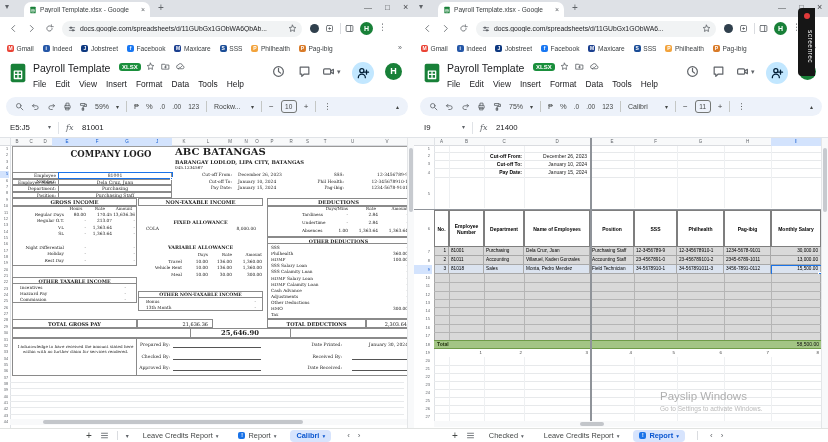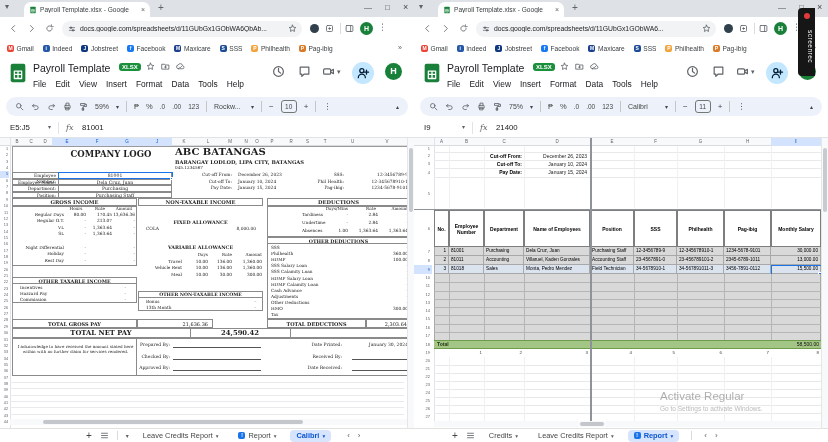--- a/index.html
+++ b/index.html
@@ -444,23 +444,22 @@
         <div class="abs" style="left: 360px; top: 161.9px; width: 48px; font-family: &quot;DejaVu Serif&quot;, serif; color: rgb(31, 31, 31); font-size: 4.3px; text-align: right;">-</div>
         <div class="abs" style="left: 271px; top: 168px; font-family: &quot;DejaVu Serif&quot;, serif; color: rgb(31, 31, 31); font-size: 4.3px;">HMO</div>
         <div class="abs" style="left: 360px; top: 168px; width: 48px; font-family: &quot;DejaVu Serif&quot;, serif; color: rgb(31, 31, 31); font-size: 4.3px; text-align: right;">300.00</div>
         <div class="abs" style="left: 271px; top: 174.1px; font-family: &quot;DejaVu Serif&quot;, serif; color: rgb(31, 31, 31); font-size: 4.3px;">Tax</div>
         <div class="abs" style="left: 360px; top: 174.1px; width: 48px; font-family: &quot;DejaVu Serif&quot;, serif; color: rgb(31, 31, 31); font-size: 4.3px; text-align: right;"></div>
         <div class="abs" style="left: 12px; top: 181px; width: 125px; height: 8.5px; border: 1px solid rgb(138, 138, 138); font-family: &quot;DejaVu Serif&quot;, serif; color: rgb(31, 31, 31); font-size: 5px; font-weight: bold; text-align: center; line-height: 8px;">TOTAL GROSS PAY</div>
         <div class="abs" style="left: 137px; top: 181px; width: 76px; height: 8.5px; border: 1px solid rgb(138, 138, 138); font-family: &quot;DejaVu Serif&quot;, serif; color: rgb(31, 31, 31); font-size: 5px; text-align: right; padding-right: 4px; line-height: 8px;">21,636.36</div>
         <div class="abs" style="left: 267px; top: 181px; width: 99px; height: 8.5px; border: 1px solid rgb(138, 138, 138); font-family: &quot;DejaVu Serif&quot;, serif; color: rgb(31, 31, 31); font-size: 5px; font-weight: bold; text-align: center; line-height: 8px;">TOTAL DEDUCTIONS</div>
         <div class="abs" style="left: 366px; top: 181px; width: 44px; height: 8.5px; border: 1px solid rgb(138, 138, 138); font-family: &quot;DejaVu Serif&quot;, serif; color: rgb(31, 31, 31); font-size: 5px; text-align: right; padding-right: 2px; line-height: 8px;">2,303.64</div>
         <div class="abs" style="left: 12px; top: 189.5px; width: 398px; height: 10.5px; border: 1px solid rgb(138, 138, 138);"></div>
-        <div class="abs" style="left: 12px; top: 189.5px; width: 178px; height: 10.5px; font-family: &quot;DejaVu Serif&quot;, serif; color: rgb(31, 31, 31); font-size: 6.8px; font-weight: bold; text-align: center; line-height: 10px;">TOTAL NET PAY</div>
         <div class="abs" style="left: 190px; top: 189.5px; width: 1px; height: 10.5px; background: rgb(138, 138, 138);"></div>
-        <div class="abs" style="left: 190px; top: 189.5px; width: 100px; height: 10.5px; font-family: &quot;DejaVu Serif&quot;, serif; color: rgb(31, 31, 31); font-size: 6.8px; font-weight: bold; text-align: center; line-height: 10px;">24,590.42</div>
+        <div class="abs" style="left: 190px; top: 189.5px; width: 100px; height: 10.5px; font-family: &quot;DejaVu Serif&quot;, serif; color: rgb(31, 31, 31); font-size: 6.8px; font-weight: bold; text-align: center; line-height: 10px;">25,646.90</div>
         <div class="abs" style="left: 290px; top: 189.5px; width: 1px; height: 10.5px; background: rgb(138, 138, 138);"></div>
         <div class="abs" style="left: 12px; top: 200px; width: 398px; height: 38px; border: 1px solid rgb(138, 138, 138);"></div>
         <div class="abs" style="left: 12px; top: 200px; width: 125px; height: 38px; border: 1px solid rgb(138, 138, 138);">
           <div class="abs" style="left: 3px; top: 5px; width: 119px; font-family: &quot;DejaVu Serif&quot;, serif; color: rgb(31, 31, 31); font-size: 4.1px; line-height: 5.2px; text-align: center;">I acknowledge to have received the amount stated here within with no further claim for services rendered.</div>
         </div>
         <div class="abs" style="left: 110px; top: 204px; width: 60px; font-family: &quot;DejaVu Serif&quot;, serif; color: rgb(31, 31, 31); font-size: 4.5px; text-align: right;">Prepared By:</div>
         <div class="abs" style="left: 173px; top: 209px; width: 88px; border-bottom: 1px solid rgb(85, 85, 85);"></div>
         <div class="abs" style="left: 110px; top: 215.6px; width: 60px; font-family: &quot;DejaVu Serif&quot;, serif; color: rgb(31, 31, 31); font-size: 4.5px; text-align: right;">Checked By:</div>
         <div class="abs" style="left: 173px; top: 220.6px; width: 88px; border-bottom: 1px solid rgb(85, 85, 85);"></div>
         <div class="abs" style="left: 110px; top: 227.2px; width: 60px; font-family: &quot;DejaVu Serif&quot;, serif; color: rgb(31, 31, 31); font-size: 4.5px; text-align: right;">Approved By:</div>
@@ -872,36 +871,36 @@
         <div class="abs" style="left: 35px; top: 211px; width: 33px; height: 8px; font-size: 4.4px; text-align: right; line-height: 8px; color: rgb(68, 68, 68);">1</div>
         <div class="abs" style="left: 70px; top: 211px; width: 38px; height: 8px; font-size: 4.4px; text-align: right; line-height: 8px; color: rgb(68, 68, 68);">2</div>
         <div class="abs" style="left: 110px; top: 211px; width: 64px; height: 8px; font-size: 4.4px; text-align: right; line-height: 8px; color: rgb(68, 68, 68);">3</div>
         <div class="abs" style="left: 176px; top: 211px; width: 42px; height: 8px; font-size: 4.4px; text-align: right; line-height: 8px; color: rgb(68, 68, 68);">4</div>
         <div class="abs" style="left: 220px; top: 211px; width: 41px; height: 8px; font-size: 4.4px; text-align: right; line-height: 8px; color: rgb(68, 68, 68);">5</div>
         <div class="abs" style="left: 263px; top: 211px; width: 45px; height: 8px; font-size: 4.4px; text-align: right; line-height: 8px; color: rgb(68, 68, 68);">6</div>
         <div class="abs" style="left: 310px; top: 211px; width: 45px; height: 8px; font-size: 4.4px; text-align: right; line-height: 8px; color: rgb(68, 68, 68);">7</div>
         <div class="abs" style="left: 357px; top: 211px; width: 48px; height: 8px; font-size: 4.4px; text-align: right; line-height: 8px; color: rgb(68, 68, 68);">8</div>
         <div class="abs" style="left: 176px; top: 0px; width: 1.5px; height: 283px; background: rgb(143, 147, 153);"></div>
         <div class="abs" style="left: 0px; top: 70.5px; width: 407px; height: 1.5px; background: rgb(143, 147, 153);"></div>
-        <div class="abs" style="left: 246px; top: 252px; width: 140px; font-size: 11.5px; color: rgba(128, 128, 128, 0.62);">Activate Regular</div>
+        <div class="abs" style="left: 246px; top: 252px; width: 140px; font-size: 11.5px; color: rgba(128, 128, 128, 0.62);">Payslip Windows</div>
         <div class="abs" style="left: 246px; top: 267px; width: 150px; font-size: 6.5px; color: rgba(128, 128, 128, 0.55);">Go to Settings to activate Windows.</div>
         <div class="abs" style="left: 20px; top: 283px; width: 387px; height: 6px; background: rgb(248, 249, 250);"></div>
         <div class="abs" style="left: 166px; top: 284px; width: 24px; height: 4px; background: rgb(195, 198, 202); border-radius: 2px;"></div>
         <div class="abs" style="left: 407px; top: 0px; width: 7px; height: 290px; background: rgb(248, 249, 250); border-left: 1px solid rgb(228, 230, 232);"></div>
         <div class="abs" style="left: 408.5px; top: 10px; width: 4px; height: 64px; background: rgb(199, 202, 207); border-radius: 2px;"></div>
       </div>
       <div class="abs" style="left: 0px; top: 428px; width: 414px; height: 14px; background: rgb(255, 255, 255); border-top: 1px solid rgb(225, 227, 225); display: flex; align-items: center; gap: 8px;">
         <span style="margin-left: 38px; font-size: 10px; color: rgb(68, 71, 70);">+</span>
         <span style="">
           <svg width="9" height="9" viewBox="0 0 24 24" fill="none" stroke="#5f6368" stroke-width="2.2" stroke-linecap="round" stroke-linejoin="round">
             <path d="M4 6 h16 M4 12 h16 M4 18 h16"></path>
           </svg>
         </span>
         <span style="display: flex; align-items: center; gap: 3px; padding: 1.5px 6px; border-radius: 4px;">
-          <span style="font-size: 7.4px; white-space: nowrap; color: rgb(68, 71, 70);">Credits</span>
+          <span style="font-size: 7.4px; white-space: nowrap; color: rgb(68, 71, 70);">Checked</span>
           <span style="font-size: 5.5px; color: rgb(95, 99, 104);">▾</span>
         </span>
         <span style="display: flex; align-items: center; gap: 3px; padding: 1.5px 6px; border-radius: 4px;">
           <span style="font-size: 7.4px; white-space: nowrap; color: rgb(68, 71, 70);">Leave Credits Report</span>
           <span style="font-size: 5.5px; color: rgb(95, 99, 104);">▾</span>
         </span>
         <span style="display: flex; align-items: center; gap: 3px; padding: 1.5px 6px; border-radius: 4px; background: rgb(215, 228, 253);">
           <span style="width: 7px; height: 7px; border-radius: 2px; background: rgb(26, 115, 232); color: rgb(255, 255, 255); font-size: 5px; font-weight: bold; text-align: center; line-height: 7px;">!</span>
           <span style="font-size: 7.4px; white-space: nowrap; color: rgb(11, 87, 208); font-weight: bold;">Report</span>
           <span style="font-size: 5.5px; color: rgb(11, 87, 208);">▾</span>

